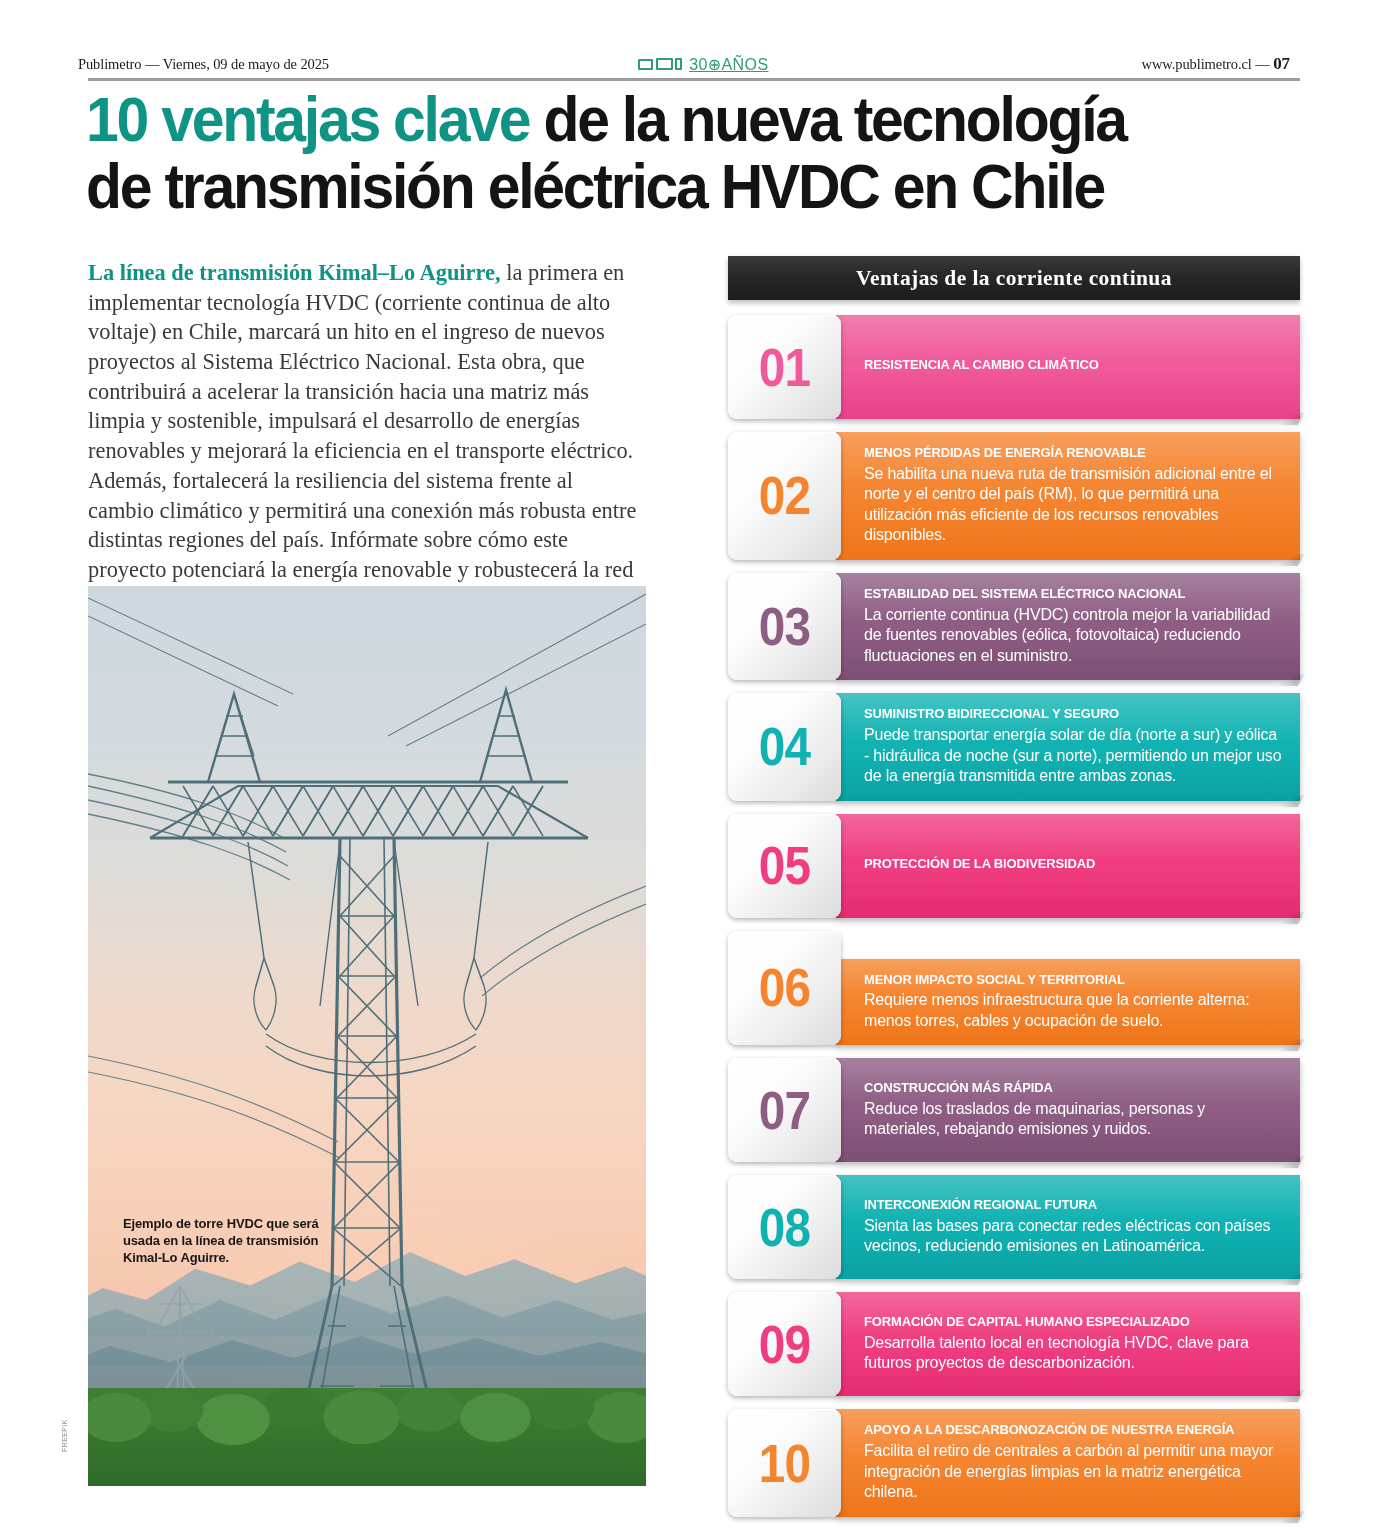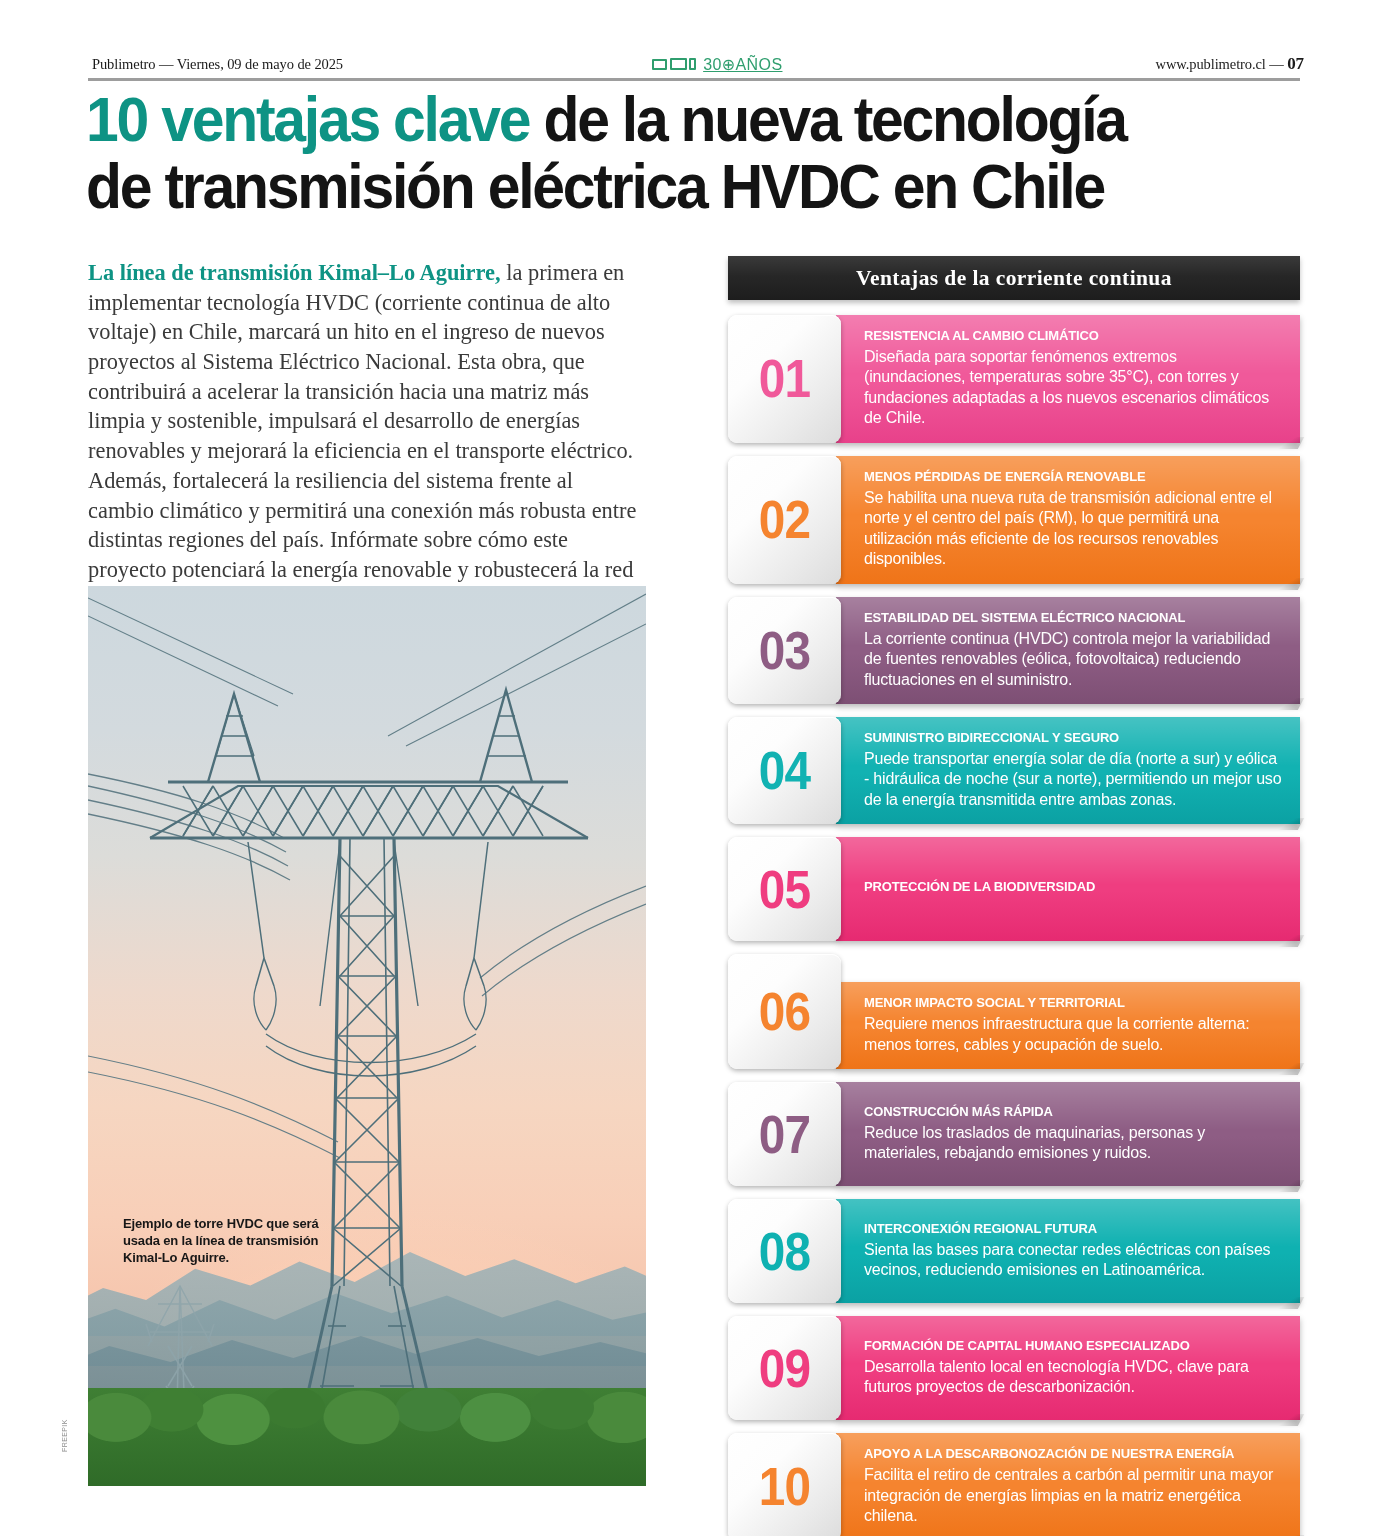--- a/index.html
+++ b/index.html
@@ -16,21 +16,21 @@
   .page {
     position: relative;
     width: 1387px;
     height: 1536px;
     background: #ffffff;
   }
 
   
   .masthead {
     position: absolute;
-    left: 92px;
+    left: 78px;
     top: 52px;
     width: 1212px;
     height: 24px;
     display: flex;
     align-items: center;
     justify-content: space-between;
   }
   .masthead-left {
     font-family: "Liberation Serif", serif;
     font-size: 14.5px;
@@ -453,21 +453,20 @@
     <div class="info-title-band">
       <span>Ventajas de la corriente continua</span>
     </div>
     <div class="cards" id="cards-container">
         <div class="card">
           <div class="num-tile">
             <span style="color: rgb(240, 89, 154);">01</span>
           </div>
           <div class="bar" style="background: linear-gradient(rgb(240, 89, 154) 0%, rgb(240, 89, 154) 52%, rgb(232, 65, 138) 100%);">
             <h3>RESISTENCIA AL CAMBIO CLIMÁTICO</h3>
-            <p>Diseñada para soportar fenómenos extremos (inundaciones, temperaturas sobre 35°C), con torres y fundaciones adaptadas a los nuevos escenarios climáticos de Chile.</p>
           </div>
         </div>
         <div class="card">
           <div class="num-tile">
             <span style="color: rgb(245, 132, 47);">02</span>
           </div>
           <div class="bar" style="background: linear-gradient(rgb(245, 132, 47) 0%, rgb(245, 132, 47) 52%, rgb(239, 116, 24) 100%);">
             <h3>MENOS PÉRDIDAS DE ENERGÍA RENOVABLE</h3>
             <p>Se habilita una nueva ruta de transmisión adicional entre el norte y el centro del país (RM), lo que permitirá una utilización más eficiente de los recursos renovables disponibles.</p>
           </div>

